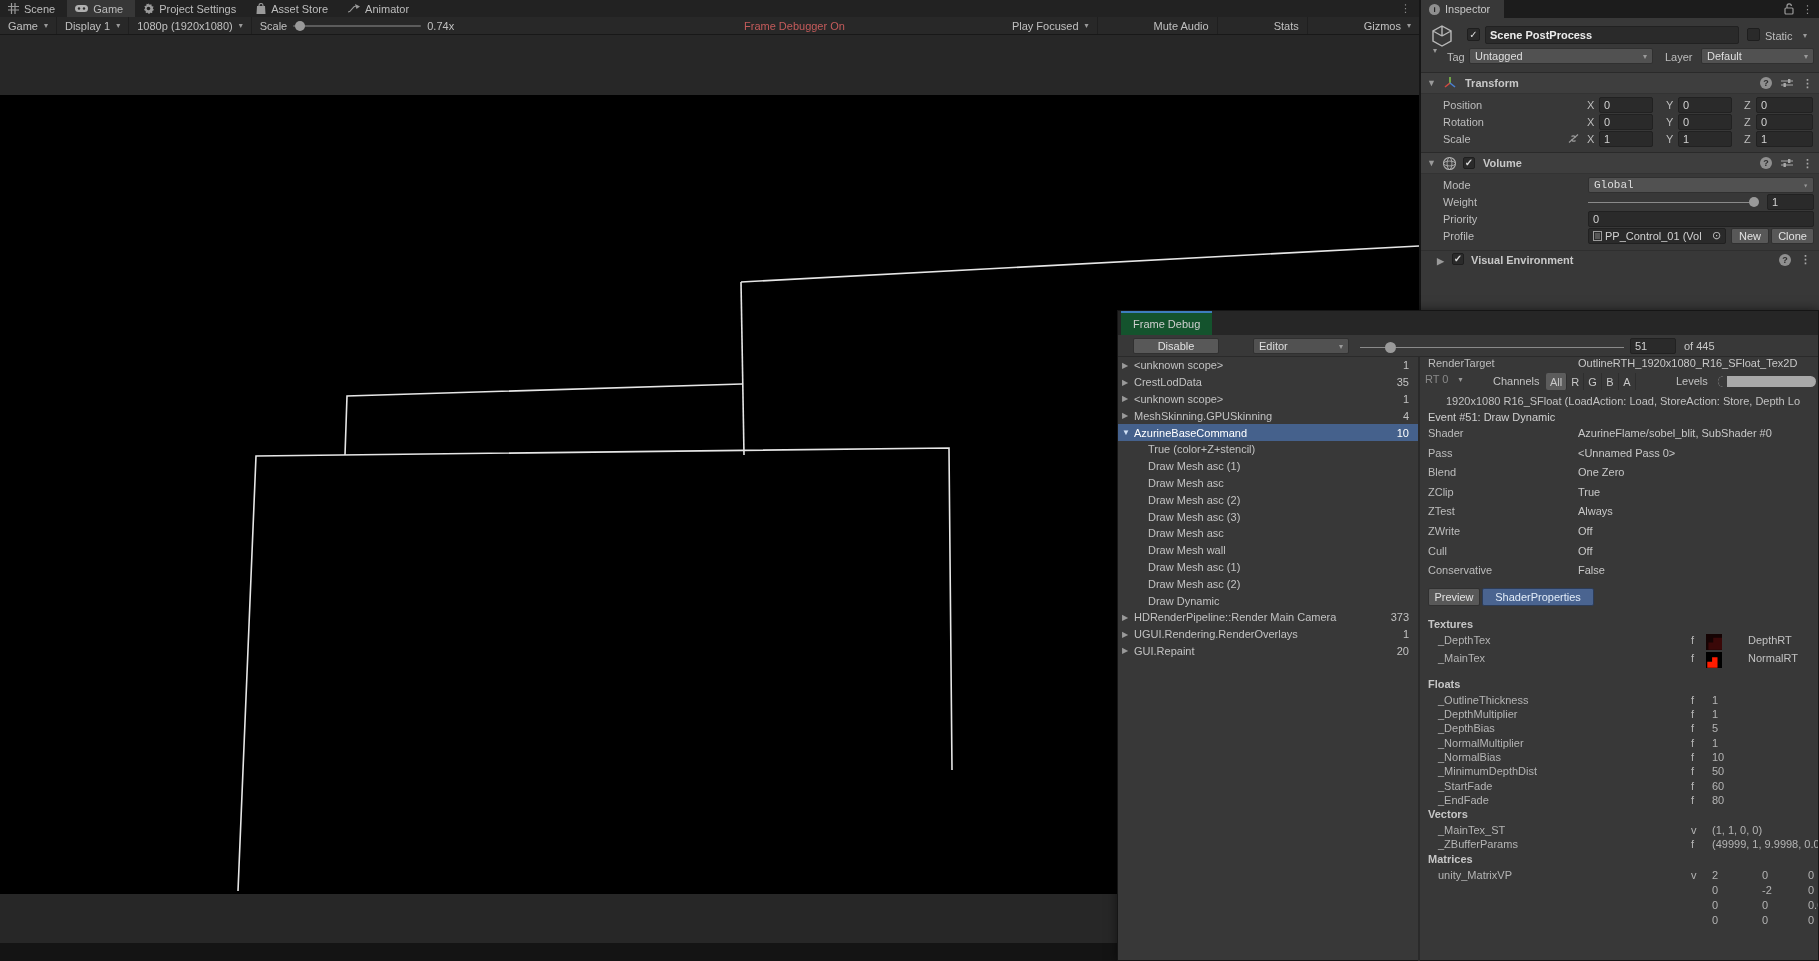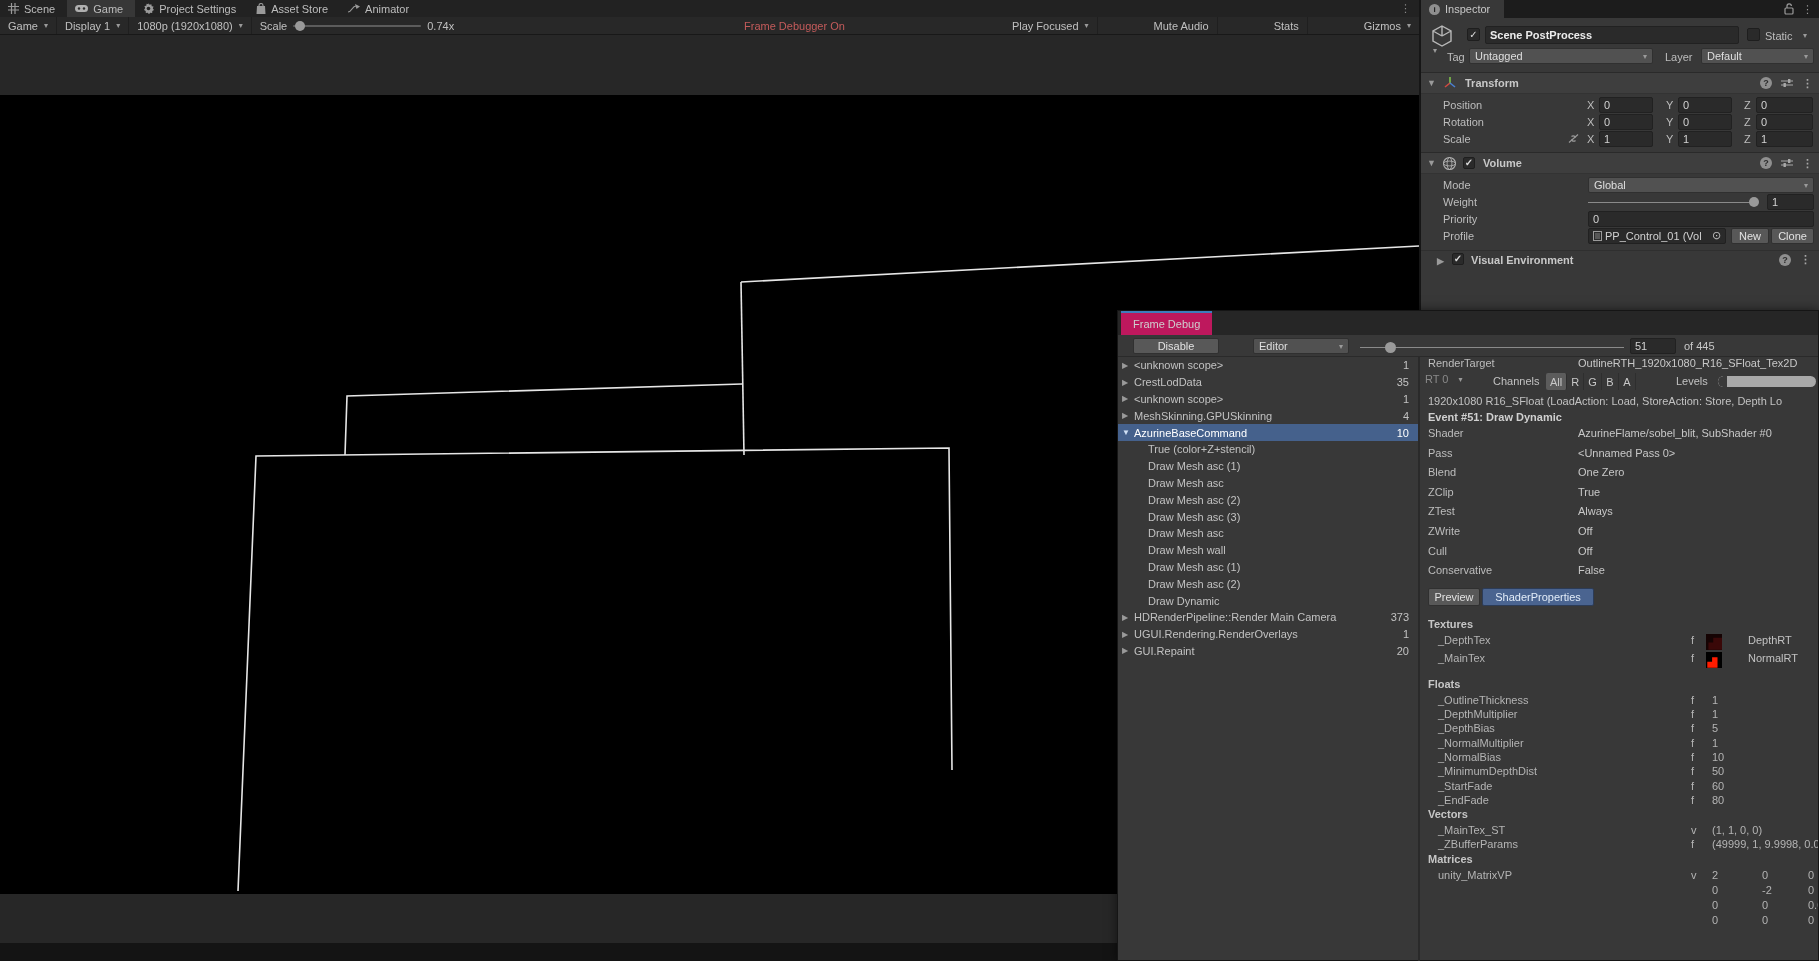--- a/index.html
+++ b/index.html
@@ -59,21 +59,21 @@
     display:flex; align-items:center; justify-content:center; }
   .axis-x { position:absolute; color:#bdbdbd; }
   .axis-field { position:absolute; }
   .btn { background:#585858; border:1px solid #303030; border-radius:2px; height:16px; display:flex; align-items:center;
     justify-content:center; color:#e2e2e2; }
 
   
   #frame-debug { left:1117px; top:310px; width:702px; height:651px; background:#383838; border:1px solid #151515;
     box-shadow:0 0 10px rgba(0,0,0,.55); }
   #fd-tabstrip { position:absolute; left:0; top:0; width:700px; height:24px; background:#262626; }
-  #fd-tab { position:absolute; left:3px; top:0; height:24px; padding:0 12px; background:#be185d;
+  #fd-tab { position:absolute; left:3px; top:0; height:24px; padding:0 12px; background:#14532d;
     border-top:2px solid #3e7dbd; display:flex; align-items:center; color:#cfcfcf; }
   #fd-toolbar { position:absolute; left:0; top:24px; width:700px; height:22px; background:#383838; border-bottom:1px solid #2a2a2a; }
   #fd-disable { position:absolute; left:15px; top:3px; width:86px; }
   #fd-editor { position:absolute; left:135px; top:3px; width:96px; }
   #fd-slider { position:absolute; left:242px; top:12px; width:264px; height:1px; background:#8a8a8a; }
   #fd-slider-handle { position:absolute; left:25px; top:-5px; width:11px; height:11px; border-radius:50%; background:#9a9a9a; }
   #fd-frame-field { position:absolute; left:512px; top:3px; width:46px; }
   #fd-frame-total { position:absolute; left:566px; top:5px; color:#c8c8c8; }
 
   #fd-list { position:absolute; left:0; top:46px; width:300px; height:604px; overflow:hidden; }
@@ -92,22 +92,22 @@
   #fd-rt-row { position:relative; height:20px; }
   #fd-rt-dd { position:absolute; left:1px; top:0; width:58px; color:#8a8a8a; display:flex; align-items:center; gap:10px; padding-left:4px; }
   #fd-channels-label { position:absolute; left:73px; top:2px; }
   .chan-group { position:absolute; left:126px; top:0; display:flex; }
   .chan-btn { min-width:17px; height:17px; padding:0 4px; display:flex; align-items:center; justify-content:center;
     color:#c8c8c8; border-right:1px solid #2e2e2e; }
   .chan-btn.selected { background:#5c5c5c; border-radius:2px; }
   #fd-levels-label { position:absolute; left:256px; top:2px; }
   #fd-levels-bar { position:absolute; left:298px; top:3px; width:98px; height:11px; background:#a9a9a9; border-radius:6px; overflow:hidden; }
   #fd-levels-bar .cap { position:absolute; left:0; top:0; width:9px; height:11px; background:#3a3a3a; border-radius:6px 0 0 6px; }
-  #fd-surface-info { position:relative; height:16px; padding:2px 0 0 8px; white-space:nowrap; color:#c2c2c2; }
-  #fd-event-title { position:relative; height:18px; padding:2px 0 0 8px; font-weight:bold; color:#d0d0d0; }
+  #fd-surface-info { position:relative; height:16px; padding:2px 0 0 8px; white-space:nowrap; color:#c2c2c2;text-align:center; }
+  #fd-event-title { position:relative; height:18px; padding:2px 0 0 8px; font-weight:normal; color:#d0d0d0; }
   .fd-kv { position:relative; height:19.6px; }
   #fd-props { }
   #fd-btnrow { position:relative; height:20px; margin-top:4px; }
   #fd-preview-btn { position:absolute; left:8px; width:52px; height:18px; }
   #fd-shaderprops-btn { position:absolute; left:62px; width:112px; height:18px; background:#4a6490; border-color:#2c3c58; color:#e2ecf8; }
   .fd-sec-header { height:16px; padding-left:8px; font-weight:bold; color:#c6c6c6; }
   .fd-prop-row { position:relative; height:18px; color:#b4b4b4; }
   .fd-prop-row .nm { position:absolute; left:18px; }
   .fd-prop-row .tp { position:absolute; left:271px; }
   .fd-prop-row .vl { position:absolute; left:292px; white-space:nowrap; }
@@ -343,21 +343,21 @@
         <svg width="12" height="10" viewBox="0 0 12 10">
             <path d="M0 3h12M0 7h12" stroke="#a8a8a8" stroke-width="1.2"></path>
             <rect x="7" y="1" width="2.4" height="4" fill="#a8a8a8"></rect>
             <rect x="2.5" y="5" width="2.4" height="4" fill="#a8a8a8"></rect>
           </svg>
         <span>⋮</span>
       </span>
     </div>
     <div class="irow" style="top:177px; height:16px;">
       <span class="ilabel">Mode</span>
-      <div class="dropdown axis-field" style="left:167px; width:226px;">
+      <div class="dropdown axis-field" style="left:167px; width:226px;font-family:Liberation Mono, monospace;">
         <span>Global</span>
           <span class="caret">▾</span>
       </div>
     </div>
     <div class="irow" style="top:194px; height:16px;">
       <span class="ilabel">Weight</span>
       <span class="abs" style="left:167px; top:8px; width:168px; height:1px; background:#8a8a8a;"></span>
       <span class="abs" style="left:328px; top:3px; width:10px; height:10px; border-radius:50%; background:#9a9a9a;"></span>
       <div class="field axis-field" style="left:346px; width:47px;">
           <span>1</span>

